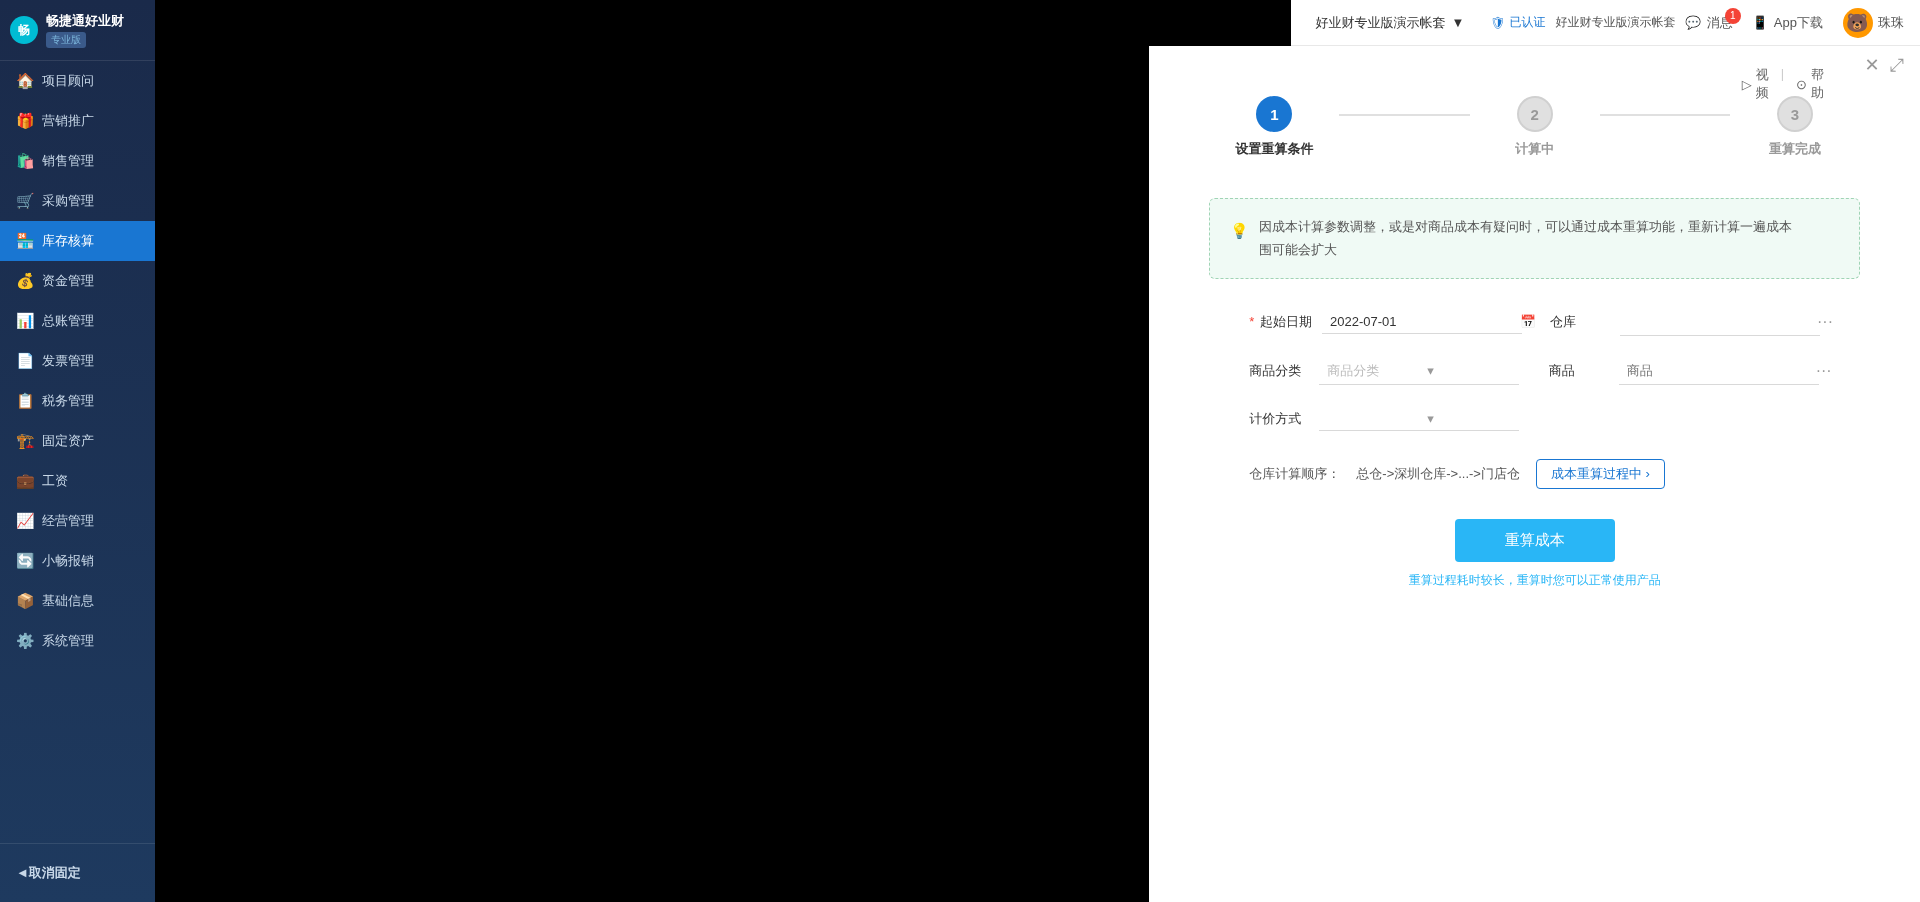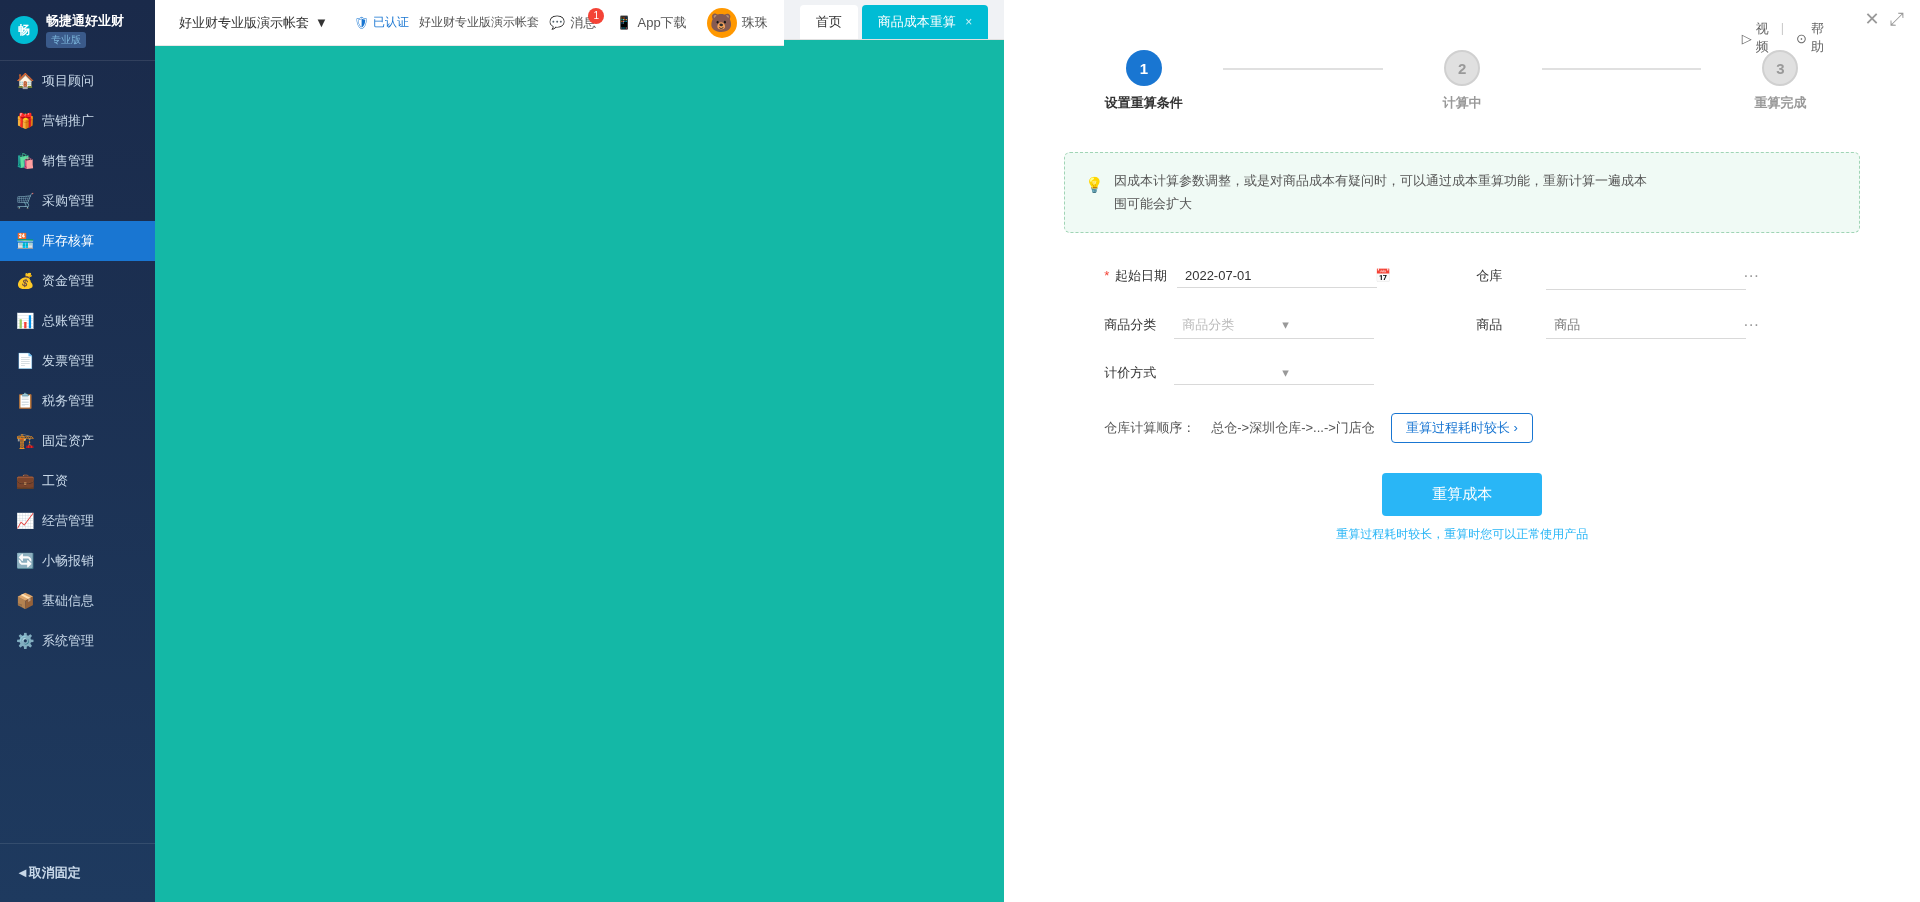--- a/index.html
+++ b/index.html
@@ -70,23 +70,24 @@
 
     
     .sidebar::-webkit-scrollbar { width: 4px; }
     .sidebar::-webkit-scrollbar-track { background: transparent; }
     .sidebar::-webkit-scrollbar-thumb { background: rgba(255,255,255,0.2); border-radius: 2px; }
 
     
     .main {
       flex: 1;
       display: flex;
-      flex-direction: row;
-      background: #14b8a6;
+      flex-direction: column;
+      background: #000000;
       overflow: hidden;
+      align-items: flex-end;
     }
 
     
     .topbar {
       height: 46px;
       background: white;
       display: flex;
       align-items: center;
       padding: 0 16px;
       border-bottom: 1px solid #e8e8e8;
@@ -499,29 +500,20 @@
       </div>
       <div class="topbar-btn">
         <div class="user-avatar">
           <span style="font-size:18px;">🐻</span>
         </div>
         <span>珠珠</span>
       </div>
     </div>
   </div>
 
-  <div class="tabbar">
-    <div class="tab tab-home">
-      <span>首页</span>
-    </div>
-    <div class="tab active">
-      <span>商品成本重算</span>
-      <span class="tab-close">×</span>
-    </div>
-  </div>
 
   <div class="content">
 
     <div class="window-controls">
       <div class="help-links">
         <div class="help-link">
           <span>▷</span>
           <span>视频</span>
         </div>
         <span style="color:#ccc;">|</span>
@@ -614,21 +606,21 @@
               <span class="chevron">▾</span>
             </div>
           </div>
           <div class="form-field"></div>
         </div>
 
         <div class="calc-order-row">
           <span class="calc-order-label">仓库计算顺序：</span>
           <span class="calc-order-value">总仓-&gt;深圳仓库-&gt;...-&gt;门店仓</span>
           <button class="calc-order-btn">
-            <span>重算过程耗时较长 ›</span>
+            <span>成本重算过程中 ›</span>
           </button>
         </div>
 
         <div class="submit-area">
           <button class="submit-btn">
             <span>重算成本</span>
           </button>
           <div class="submit-note">重算过程耗时较长，重算时您可以正常使用产品</div>
         </div>
 

